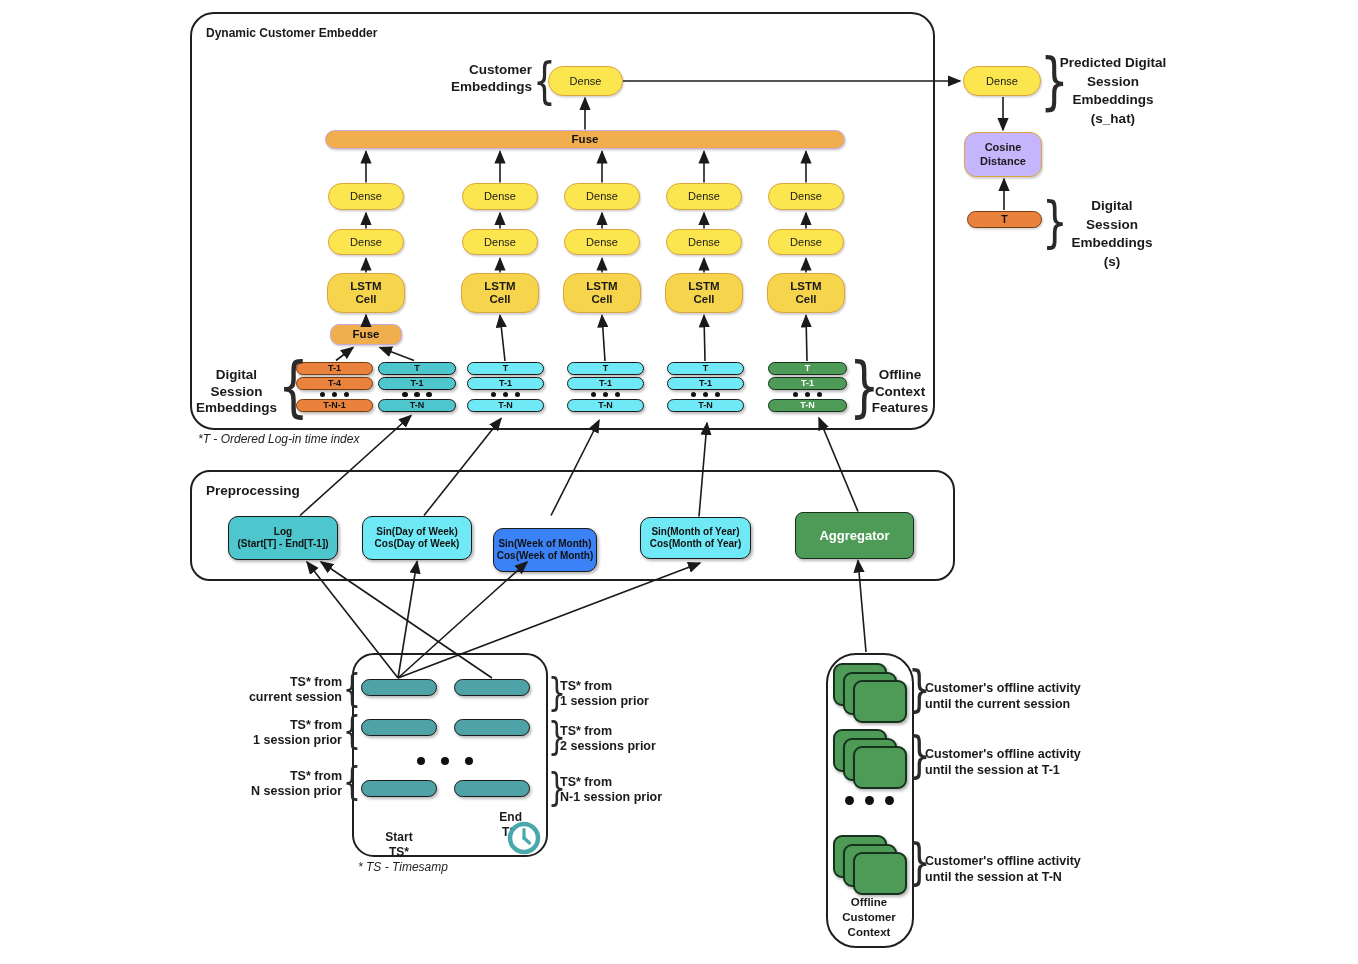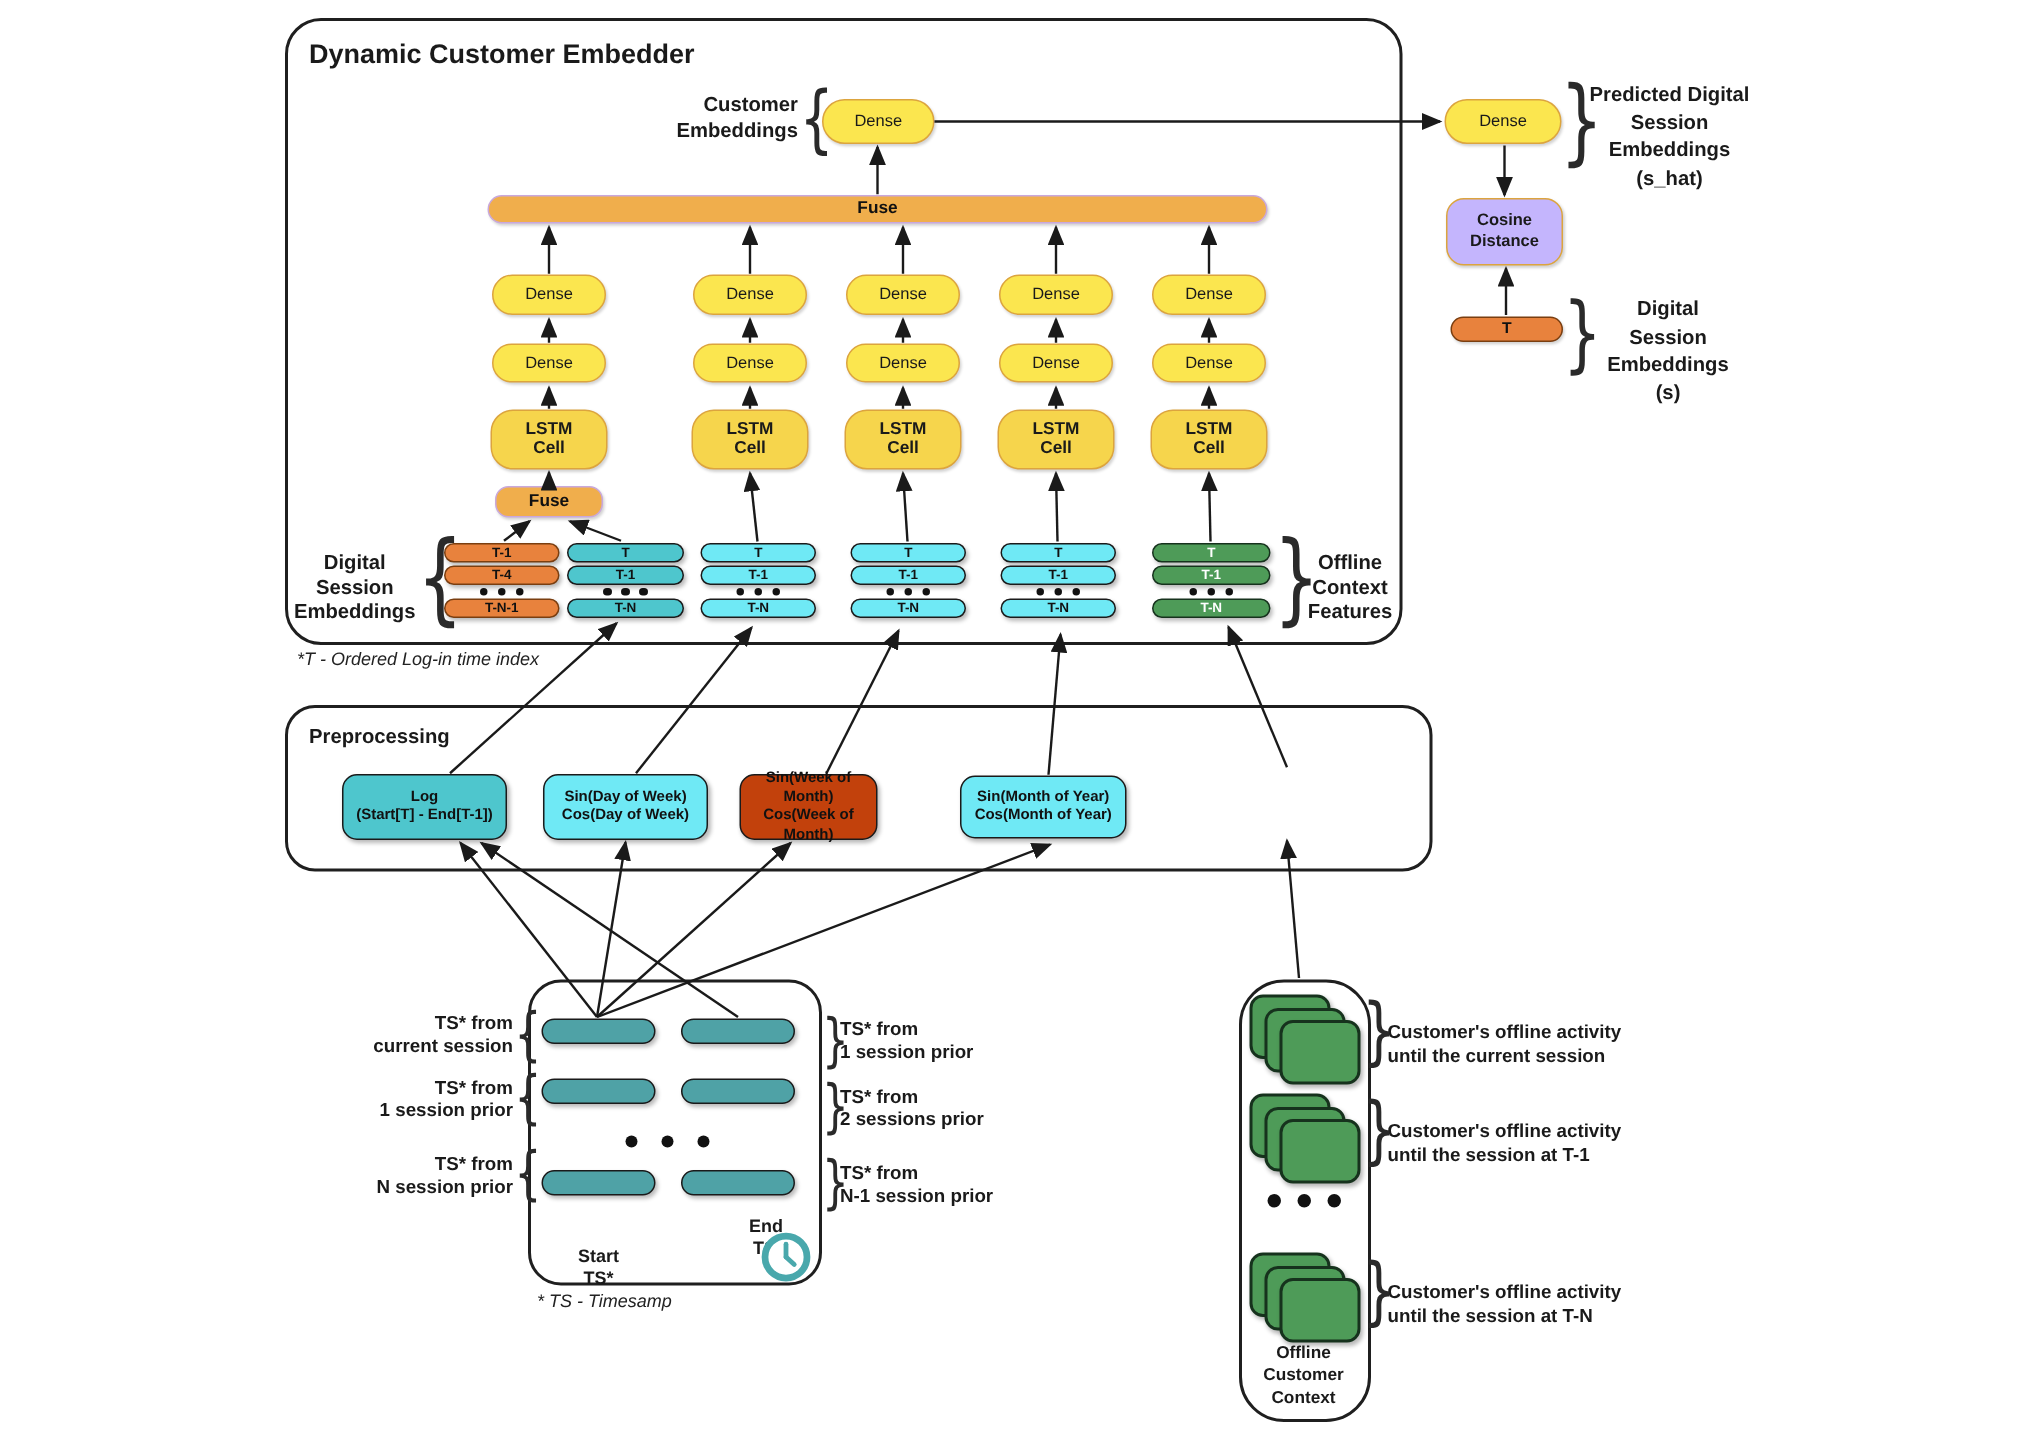--- a/index.html
+++ b/index.html
@@ -10,21 +10,21 @@
   .bigbox{position:absolute;box-sizing:border-box;border:2px solid #1f1f1f;background:transparent;}
   .node{position:absolute;box-sizing:border-box;display:flex;align-items:center;justify-content:center;
         text-align:center;white-space:pre-line;line-height:1.15;}
   .lbl{position:absolute;white-space:pre-line;font-weight:bold;}
   .note{position:absolute;font-style:italic;font-size:12px;color:#222;}
   .brace{position:absolute;color:#2a2a2a;font-family:"DejaVu Sans",sans-serif;font-weight:normal;}
   .brace span{display:block;transform:scaleY(1.38);transform-origin:center;}
   .shadow{box-shadow:1.5px 2px 3px rgba(0,0,0,0.28);}
   .softshadow{box-shadow:1px 1.5px 2px rgba(0,0,0,0.18);}
   svg.overlay{position:absolute;left:0;top:0;pointer-events:none;}
-  #emb-title{left:206px;top:26px;font-size:18px;}
+  #emb-title{left:206px;top:26px;font-size:12px;}
   #preproc-title{left:206px;top:483px;font-size:13.5px;}
   #customer-emb-label{left:404px;top:62px;width:128px;text-align:right;font-size:13.5px;line-height:16.5px;}
   #pred-label{left:1050px;top:54px;width:126px;text-align:center;font-size:13.5px;line-height:18.5px;}
   #sess-label{left:1052px;top:197px;width:120px;text-align:center;font-size:13.5px;line-height:18.5px;}
   #left-stacks-label{left:193px;top:367px;width:87px;text-align:center;font-size:13.5px;line-height:16.5px;}
   #right-stacks-label{left:861px;top:367px;width:78px;text-align:center;font-size:13.5px;line-height:16.5px;}
   #emb-footnote{left:198px;top:432px;}
   #ts-footnote{left:358px;top:860px;}
   #offline-caption{left:829px;top:895px;width:80px;text-align:center;font-size:11.5px;line-height:15px;}
   #fuse-bar{left:325px;top:130px;width:520px;height:19px;border-radius:10px;font-size:11.5px;font-weight:bold;}
@@ -130,24 +130,25 @@
     <div class="node shadow" style="left: 768px; top: 362px; width: 79px; height: 12.5px; border-radius: 6.5px; background: rgb(78, 155, 88); border: 1.6px solid rgb(22, 50, 29); font-size: 9px; font-weight: bold; color: rgb(255, 255, 255);">T</div>
     <div class="node shadow" style="left: 768px; top: 377px; width: 79px; height: 12.5px; border-radius: 6.5px; background: rgb(78, 155, 88); border: 1.6px solid rgb(22, 50, 29); font-size: 9px; font-weight: bold; color: rgb(255, 255, 255);">T-1</div>
     <div class="node shadow" style="left: 768px; top: 399px; width: 79px; height: 12.5px; border-radius: 6.5px; background: rgb(78, 155, 88); border: 1.6px solid rgb(22, 50, 29); font-size: 9px; font-weight: bold; color: rgb(255, 255, 255);">T-N</div>
     <div class="abs" style="left: 792.9px; top: 391.5px; width: 5.2px; height: 5.2px; border-radius: 50%; background: rgb(17, 17, 17);"></div>
     <div class="abs" style="left: 804.9px; top: 391.5px; width: 5.2px; height: 5.2px; border-radius: 50%; background: rgb(17, 17, 17);"></div>
     <div class="abs" style="left: 816.9px; top: 391.5px; width: 5.2px; height: 5.2px; border-radius: 50%; background: rgb(17, 17, 17);"></div>
     <div class="node shadow" style="left: 228px; top: 516px; width: 110px; height: 44px; border-radius: 10px; background: rgb(78, 198, 205); border: 1.8px solid rgb(26, 26, 26); font-size: 10px; font-weight: bold; line-height: 12.5px; color: rgb(17, 17, 17);">Log
 (Start[T] - End[T-1])</div>
     <div class="node shadow" style="left: 362px; top: 516px; width: 110px; height: 44px; border-radius: 10px; background: rgb(111, 233, 245); border: 1.8px solid rgb(26, 26, 26); font-size: 10px; font-weight: bold; line-height: 12.5px; color: rgb(17, 17, 17);">Sin(Day of Week)
 Cos(Day of Week)</div>
-    <div class="node shadow" style="left: 493px; top: 516px; width: 92px; height: 44px; border-radius: 10px; background: #c2410c; border: 1.8px solid rgb(26, 26, 26); font-size: 10px; font-weight: bold; line-height: 12.5px; color: rgb(17, 17, 17);">Sin(Week of Month)
+    <div class="node shadow" style="left: 493px; top: 528px; width: 104px; height: 44px; border-radius: 10px; background: #3b82f6; border: 1.8px solid rgb(26, 26, 26); font-size: 10px; font-weight: bold; line-height: 12.5px; color: rgb(17, 17, 17);">Sin(Week of Month)
 Cos(Week of Month)</div>
     <div class="node shadow" style="left: 640px; top: 517px; width: 111px; height: 42px; border-radius: 10px; background: rgb(111, 233, 245); border: 1.8px solid rgb(26, 26, 26); font-size: 10px; font-weight: bold; line-height: 12.5px; color: rgb(17, 17, 17);">Sin(Month of Year)
 Cos(Month of Year)</div>
+    <div class="node shadow" style="left: 795px; top: 512px; width: 119px; height: 47px; border-radius: 8px; background: rgb(78, 155, 88); border: 1.8px solid rgb(22, 50, 29); font-size: 13px; font-weight: bold; line-height: 15px; color: rgb(255, 255, 255);">Aggregator</div>
     <div class="node shadow" style="left: 361px; top: 679px; width: 76px; height: 17px; border-radius: 8.5px; background: rgb(79, 162, 166); border: 1.7px solid rgb(26, 26, 26);"></div>
     <div class="node shadow" style="left: 454px; top: 679px; width: 76px; height: 17px; border-radius: 8.5px; background: rgb(79, 162, 166); border: 1.7px solid rgb(26, 26, 26);"></div>
     <div class="node shadow" style="left: 361px; top: 719px; width: 76px; height: 17px; border-radius: 8.5px; background: rgb(79, 162, 166); border: 1.7px solid rgb(26, 26, 26);"></div>
     <div class="node shadow" style="left: 454px; top: 719px; width: 76px; height: 17px; border-radius: 8.5px; background: rgb(79, 162, 166); border: 1.7px solid rgb(26, 26, 26);"></div>
     <div class="node shadow" style="left: 361px; top: 780px; width: 76px; height: 17px; border-radius: 8.5px; background: rgb(79, 162, 166); border: 1.7px solid rgb(26, 26, 26);"></div>
     <div class="node shadow" style="left: 454px; top: 780px; width: 76px; height: 17px; border-radius: 8.5px; background: rgb(79, 162, 166); border: 1.7px solid rgb(26, 26, 26);"></div>
     <div class="abs" style="left: 417px; top: 757px; width: 8px; height: 8px; border-radius: 50%; background: rgb(17, 17, 17);"></div>
     <div class="abs" style="left: 441px; top: 757px; width: 8px; height: 8px; border-radius: 50%; background: rgb(17, 17, 17);"></div>
     <div class="abs" style="left: 465px; top: 757px; width: 8px; height: 8px; border-radius: 50%; background: rgb(17, 17, 17);"></div>
     <div class="lbl" style="left: 369px; top: 810px; width: 60px; text-align: center; font-size: 12px; line-height: 15px; margin-top: 20px;">Start

